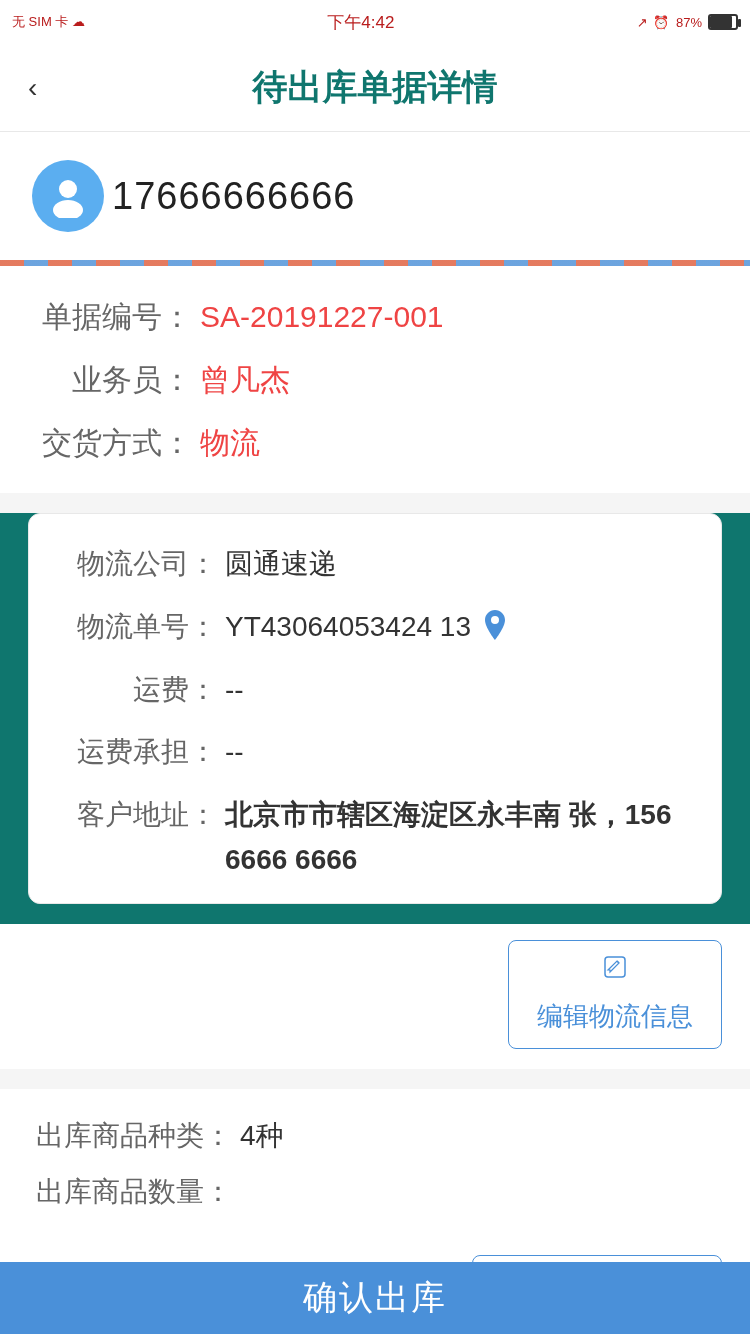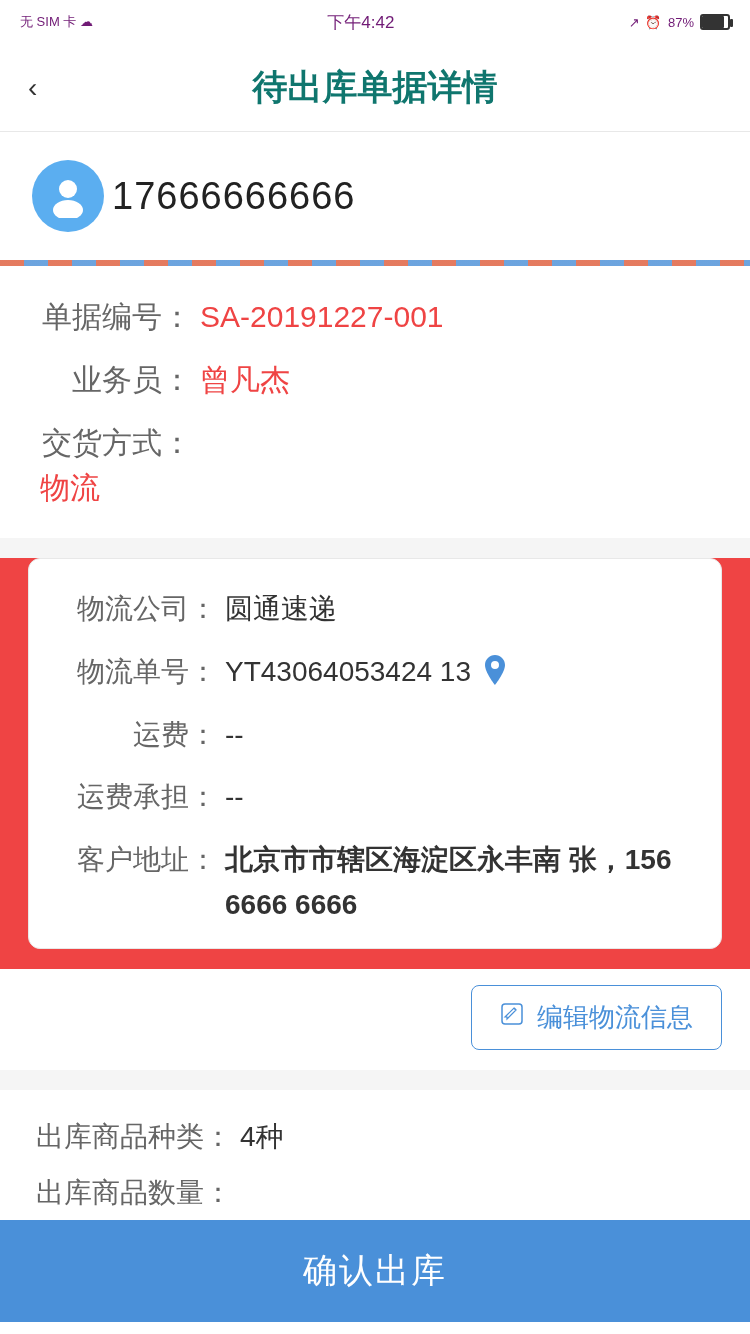--- a/index.html
+++ b/index.html
@@ -14,23 +14,23 @@
     }
 
     
     .status-bar {
       width: 750px;
       height: 44px;
       background: #fff;
       display: flex;
       align-items: center;
       justify-content: space-between;
-      padding: 0 20px;
+      padding: 0 12px;
       font-size: 14px;
-      color: #701a75;
+      color: #b91c1c;
     }
     .status-left { font-size: 13px; display: flex; align-items: center; gap: 8px; }
     .status-center { font-size: 17px; font-weight: 500; }
     .status-right { display: flex; align-items: center; gap: 6px; font-size: 13px; }
 
     
     .nav-bar {
       width: 750px;
       height: 88px;
       background: #fff;
@@ -108,21 +108,21 @@
       background: #fff;
       padding: 28px 32px 28px 32px;
       margin-bottom: 20px;
     }
     .info-row {
       display: flex;
       align-items: flex-start;
       margin-bottom: 18px;
       font-size: 30px;
     }
-    .info-row:last-child { margin-bottom: 0; flex-direction: column; }
+    .info-row:last-child { margin-bottom: 0; }
     .info-label {
       color: #666;
       min-width: 160px;
       text-align: right;
       flex-shrink: 0;
       line-height: 1.5;
     }
     .info-value {
       color: #ef4444;
       margin-left: 8px;
@@ -191,20 +191,21 @@
       border: 1.5px solid #4a90d9;
       border-radius: 8px;
       padding: 14px 28px;
       color: #4a90d9;
       font-size: 26px;
       background: #fff;
       display: flex;
       align-items: center;
       gap: 13px;
       cursor: pointer;
+      flex-direction: column;
     }
 
     
     .section-divider {
       height: 20px;
       background: #f5f5f5;
     }
 
     
     .product-section {
@@ -251,25 +252,25 @@
 
     
     .spacer {
       height: 240px;
       background: #f5f5f5;
     }
 
     
     .bottom-bar {
       position: fixed;
-      bottom: 12px;
+      bottom: 0;
       left: 0;
       width: 750px;
       background: #4a90d9;
-      height: 102px;
+      height: 72px;
       display: flex;
       align-items: center;
       justify-content: center;
       cursor: pointer;
     }
     .confirm-btn-text {
       color: #fff;
       font-size: 34px;
       font-weight: 500;
       letter-spacing: 2px;
@@ -321,21 +322,21 @@
     <div class="info-row">
       <span class="info-label">业务员：</span>
       <span class="info-value">曾凡杰</span>
     </div>
     <div class="info-row">
       <span class="info-label">交货方式：</span>
       <span class="info-value">物流</span>
     </div>
   </div>
 
-  <div style="background:#ef4444; margin-bottom:0;">
+  <div style="background:#0f766e; margin-bottom:0;">
     <div class="logistics-card">
       <div class="logistics-row">
         <span class="logistics-label">物流公司：</span>
         <span class="logistics-value">圆通速递</span>
       </div>
       <div class="logistics-row">
         <span class="logistics-label">物流单号：</span>
         <span class="logistics-value">
           <span>YT43064053424 13</span>
           <span class="location-icon">

